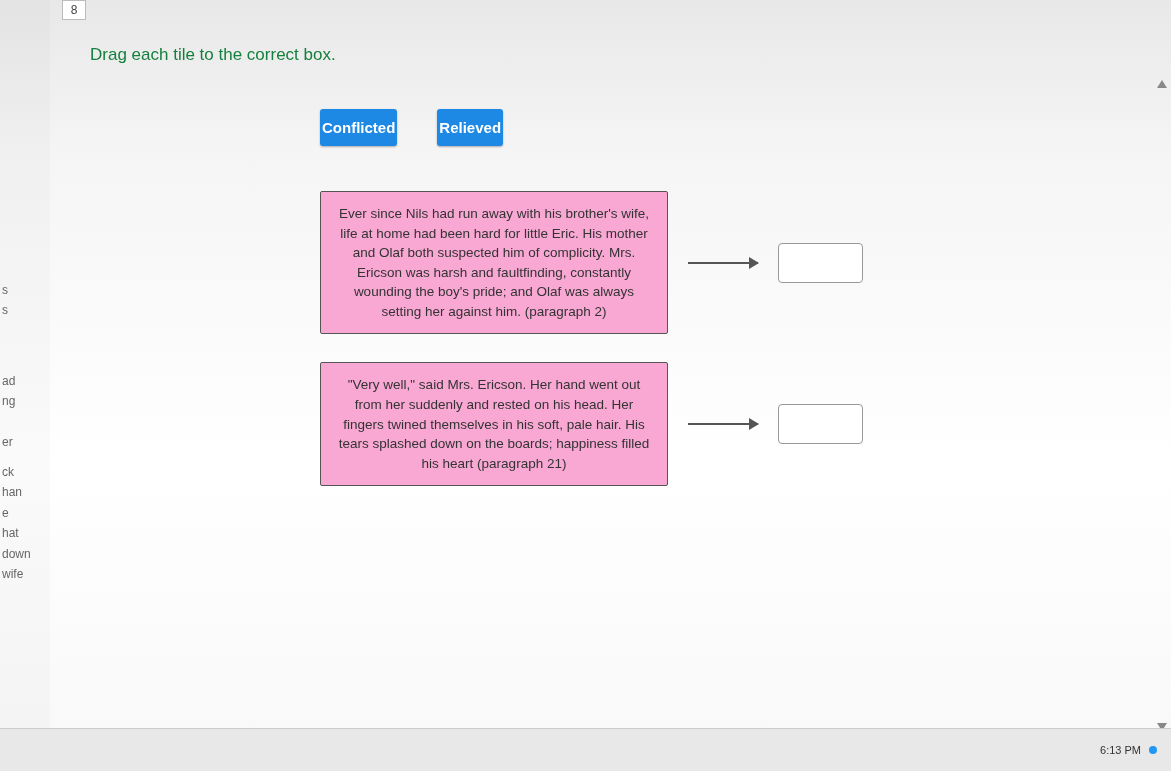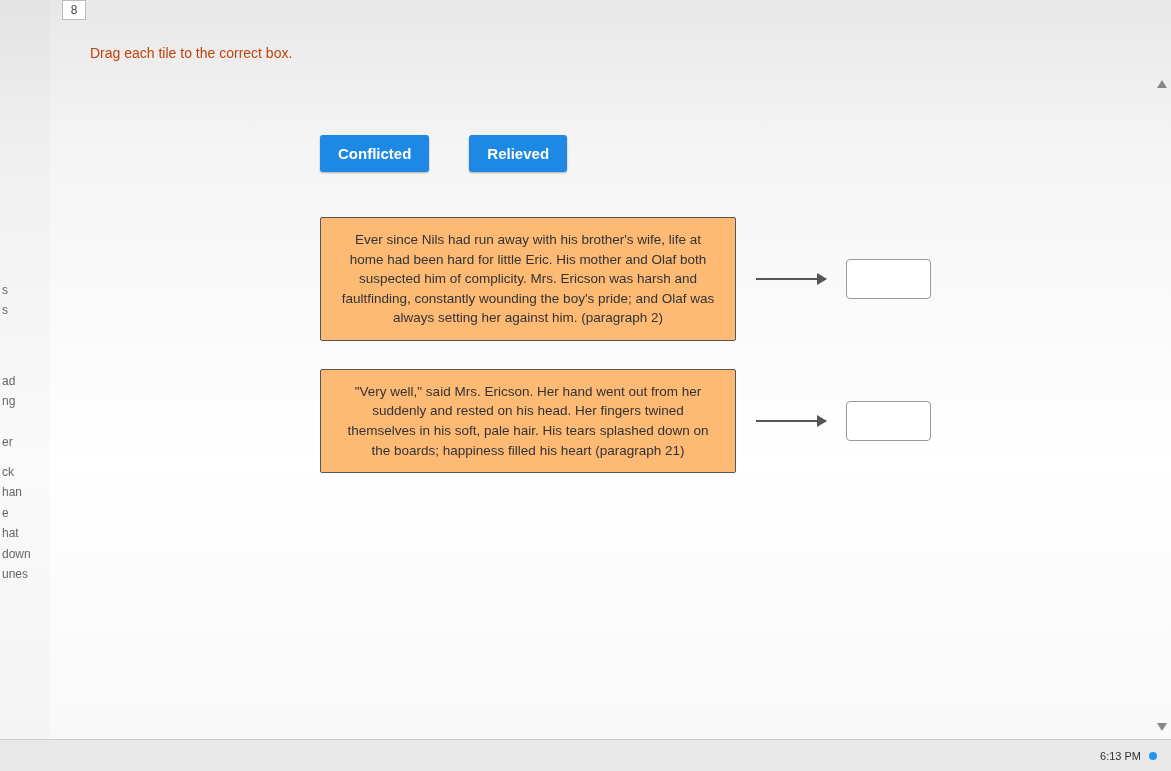--- a/index.html
+++ b/index.html
@@ -44,69 +44,68 @@
   }
   .content {
     position: absolute;
     left: 90px;
     right: 20px;
     top: 45px;
     bottom: 55px;
     overflow: hidden;
   }
   .instruction {
-    font-size: 14px;
-    color: #c2410c;
-    margin-bottom: 30px;
+    font-size: 17px;
+    color: #15803d;
+    margin-bottom: 44px;
   }
   .question {
     font-size: 15px;
     color: #333;
     margin-bottom: 45px;
   }
   .tiles-row {
     display: flex;
     gap: 40px;
     margin-left: 230px;
     margin-bottom: 45px;
   }
   .tile {
     background: #1e88e5;
     color: #fff;
     font-weight: bold;
     font-size: 15px;
-    padding: 10px 18px;
+    padding: 10px 2px;
     border-radius: 3px;
     cursor: grab;
     user-select: none;
     box-shadow: 0 1px 2px rgba(0,0,0,0.3);
-    margin-top: 44px;
   }
   .rows {
     display: flex;
     flex-direction: column;
     gap: 28px;
     margin-left: 230px;
   }
   .match-row {
     display: flex;
     align-items: center;
     gap: 20px;
   }
   .excerpt-box {
-    width: 416px;
+    width: 348px;
     min-height: 100px;
     border: 1px solid #555;
     border-radius: 2px;
     padding: 12px 16px;
     font-size: 13.5px;
     line-height: 1.45;
     text-align: center;
     color: #333;
-    background: #fdba74;
+    background: #f9a8d4;
     display: flex;
     align-items: center;
     justify-content: center;
     position: relative;
   }
   .arrow {
     width: 70px;
     height: 2px;
     background: #555;
     position: relative;
@@ -124,21 +123,21 @@
   .drop-box {
     width: 85px;
     height: 40px;
     border: 1px solid #999;
     border-radius: 4px;
     background: #fff;
   }
   .taskbar {
     position: absolute;
     left: 0; right: 0; bottom: 0;
-    height: 32px;
+    height: 43px;
     background: #e8e8e8;
     border-top: 1px solid #ccc;
     display: flex;
     align-items: center;
     justify-content: flex-end;
     padding-right: 14px;
     font-size: 11px;
     color: #333;
   }
   .clock { margin-right: 8px; }
@@ -175,21 +174,21 @@
   <div>ad</div>
   <div>ng</div>
   <div style="height:20px"></div>
   <div>er</div>
   <div style="height:10px"></div>
   <div>ck</div>
   <div>han</div>
   <div>e</div>
   <div>hat</div>
   <div>down</div>
-  <div>unes</div>
+  <div>wife</div>
 </div>
 
 <div class="page-number-box">
   <span>8</span>
 </div>
 
 <div class="content">
   <div class="instruction">Drag each tile to the correct box.</div>
 
   <div class="tiles-row">

